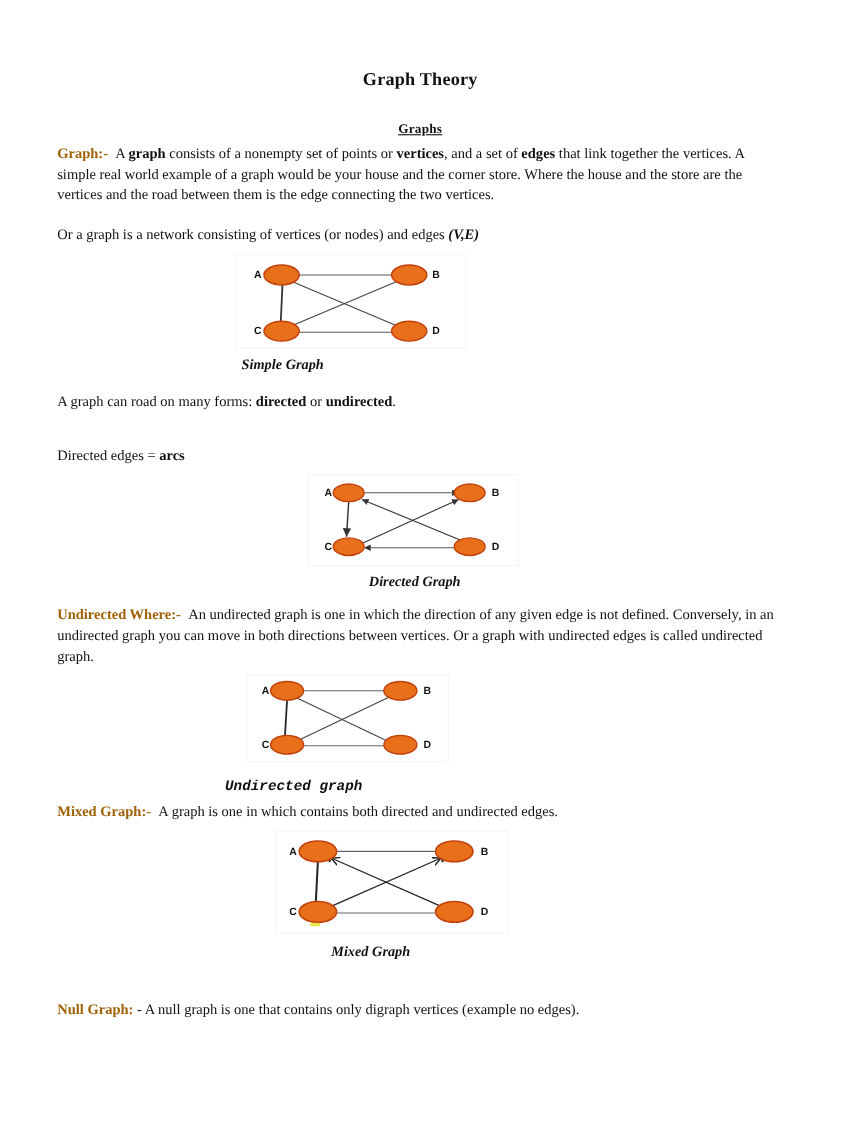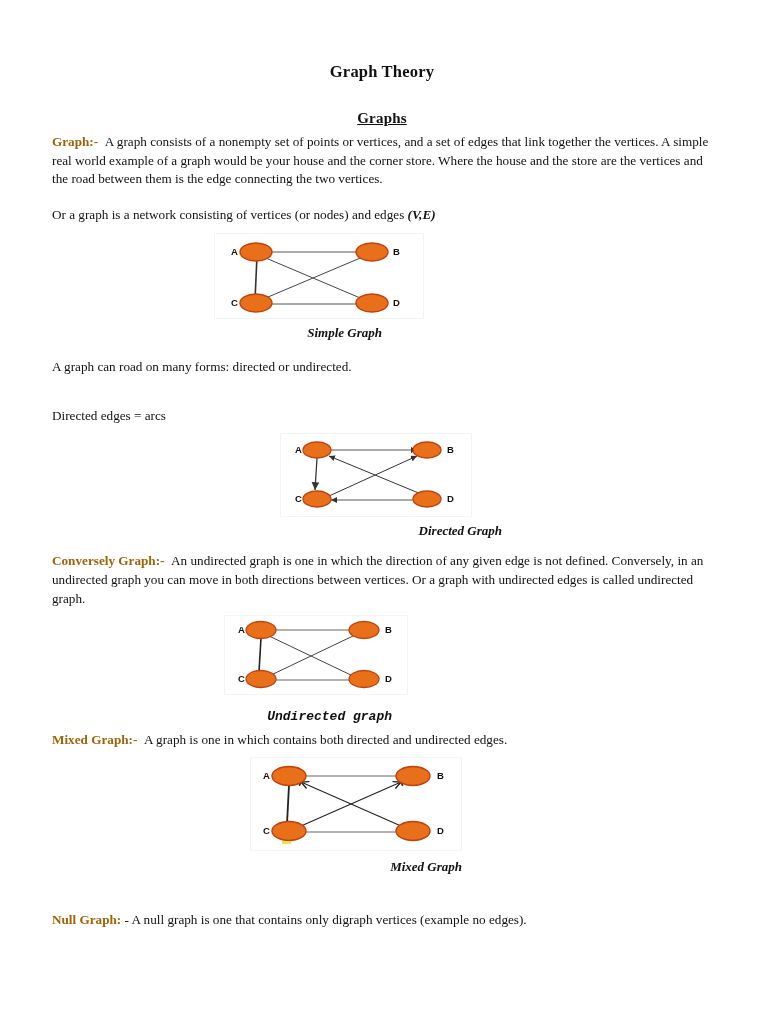--- a/index.html
+++ b/index.html
@@ -31,21 +31,21 @@
   }
 
   h1.doc-title {
     font-size: 16.5px;
     font-weight: bold;
     text-align: center;
     margin: 0 0 28px 0;
     letter-spacing: 0.2px;
   }
   h2.section-title {
-    font-size: 15px;
+    font-size: 12px;
     font-weight: bold;
     text-align: center;
     margin: 0 0 6px 0;
     text-decoration: underline;
     letter-spacing: 0.2px;
   }
 
   p.para {
     font-size: 13.2px;
     line-height: 1.42;
@@ -53,37 +53,37 @@
     text-align: left;
   }
   .spacer-sm { height: 13px; }
   .spacer-md { height: 17px; }
   .spacer-xs { height: 7px; }
 
   .term {
     color: #a16207;
     font-weight: bold;
   }
-  .bold { font-weight: normal; }
+  .bold { font-weight: bold; }
   .ital { font-style: italic; font-weight: bold; }
 
   .figure {
     position: relative;
     margin: 0;
   }
   .figure-frame {
     position: relative;
     border: 1px solid #f4f4f4;
     background: #ffffff;
   }
   .caption {
     font-size: 13px;
     font-weight: bold;
     font-style: italic;
-    text-align: right;
+    text-align: center;
   }
 
   svg { display: block; }
   .nodelabel {
     font-family: "Liberation Sans", "DejaVu Sans", sans-serif;
     font-size: 9.5px;
     font-weight: bold;
     fill: #111111;
   }
 </style>
@@ -156,21 +156,21 @@
           <text class="nodelabel" x="166" y="19">B</text>
           <text class="nodelabel" x="14" y="68">C</text>
           <text class="nodelabel" x="166" y="68">D</text>
         </svg>
       </div>
       <div class="caption" style="margin:6px 0 0 200px; width:250px;">Directed Graph</div>
     </div>
 
     <div class="spacer-sm"></div>
 
-    <p class="para"><span class="term">Conversely Graph:-</span>&nbsp;&nbsp;<span>An undirected graph is one in which the direction of any given edge is not defined. Conversely, in an undirected graph you can move in both directions between vertices. Or a graph with undirected edges is called undirected graph.</span></p>
+    <p class="para"><span class="term">Undirected Where:-</span>&nbsp;&nbsp;<span>An undirected graph is one in which the direction of any given edge is not defined. Conversely, in an undirected graph you can move in both directions between vertices. Or a graph with undirected edges is called undirected graph.</span></p>
 
     <div class="figure">
       <div class="figure-frame" style="width:182px; margin:6px 0 0 172px;">
         <svg width="180" height="78" viewBox="0 0 180 78">
           <line x1="46" y1="14" x2="128" y2="14" stroke="#666" stroke-width="1"></line>
           <line x1="36" y1="22" x2="34" y2="56" stroke="#222" stroke-width="1.6"></line>
           <line x1="44" y1="20" x2="128" y2="60" stroke="#444" stroke-width="1"></line>
           <line x1="44" y1="60" x2="128" y2="20" stroke="#444" stroke-width="1"></line>
           <line x1="46" y1="64" x2="128" y2="64" stroke="#666" stroke-width="1"></line>
           <ellipse cx="36" cy="14" rx="15" ry="8.5" fill="#E8701A" stroke="#C2410C" stroke-width="1.3"></ellipse>

